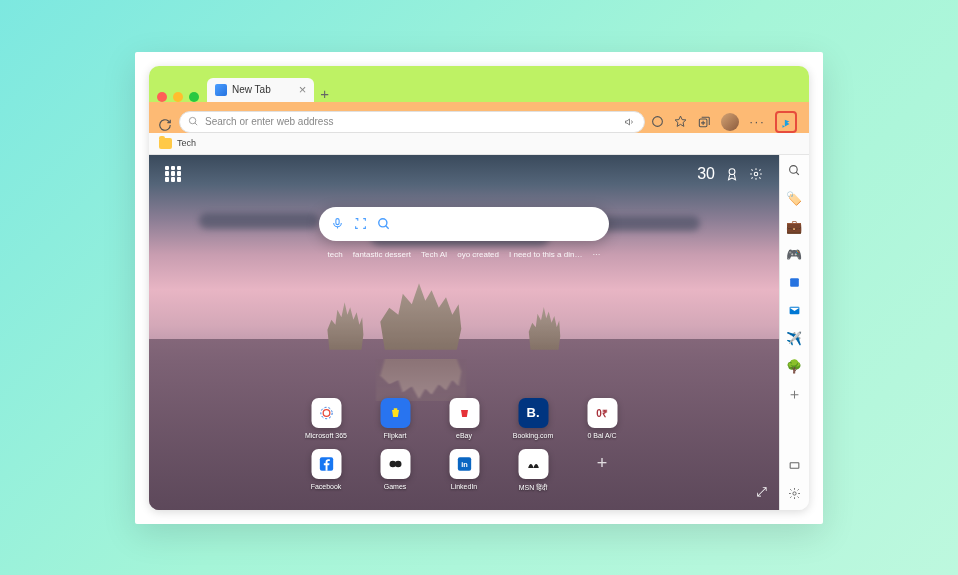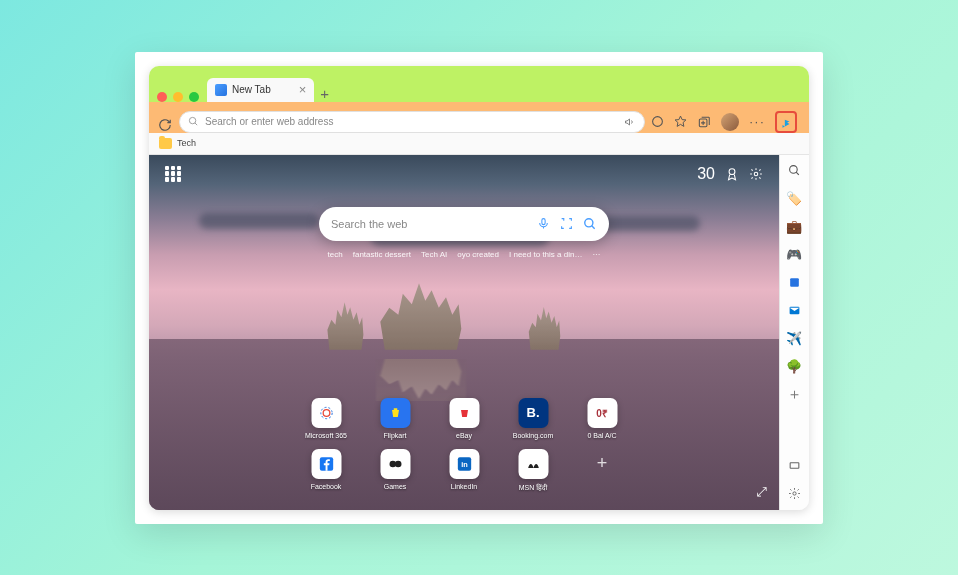--- a/index.html
+++ b/index.html
@@ -194,21 +194,20 @@
               </svg>
           <svg width="14" height="14" viewBox="0 0 24 24" fill="none" stroke="#fff" stroke-width="1.8">
                 <circle cx="12" cy="12" r="3"></circle>
                 <path d="M12 2v3m0 14v3M4.2 4.2l2.1 2.1m11.4 11.4 2.1 2.1M2 12h3m14 0h3M4.2 19.8l2.1-2.1m11.4-11.4 2.1-2.1"></path>
               </svg>
         </div>
       </div>
 
       <div class="searchwrap">
         <div class="searchbox">
-          <span class="search-placeholder">Search the web</span>
           <div class="search-icons">
             <svg width="13" height="13" viewBox="0 0 24 24" fill="none" stroke="#4a9eff" stroke-width="2">
                   <rect x="9" y="3" width="6" height="11" rx="3"></rect>
                   <path d="M5 11a7 7 0 0 0 14 0M12 18v3"></path>
                 </svg>
             <svg width="13" height="13" viewBox="0 0 24 24" fill="none" stroke="#4a9eff" stroke-width="2">
                   <path d="M3 3h4v4M17 3h4v4M3 17v4h4M21 17v4h-4"></path>
                 </svg>
             <svg width="14" height="14" viewBox="0 0 24 24" fill="none" stroke="#4a9eff" stroke-width="2.4">
                   <circle cx="10" cy="10" r="7"></circle>

